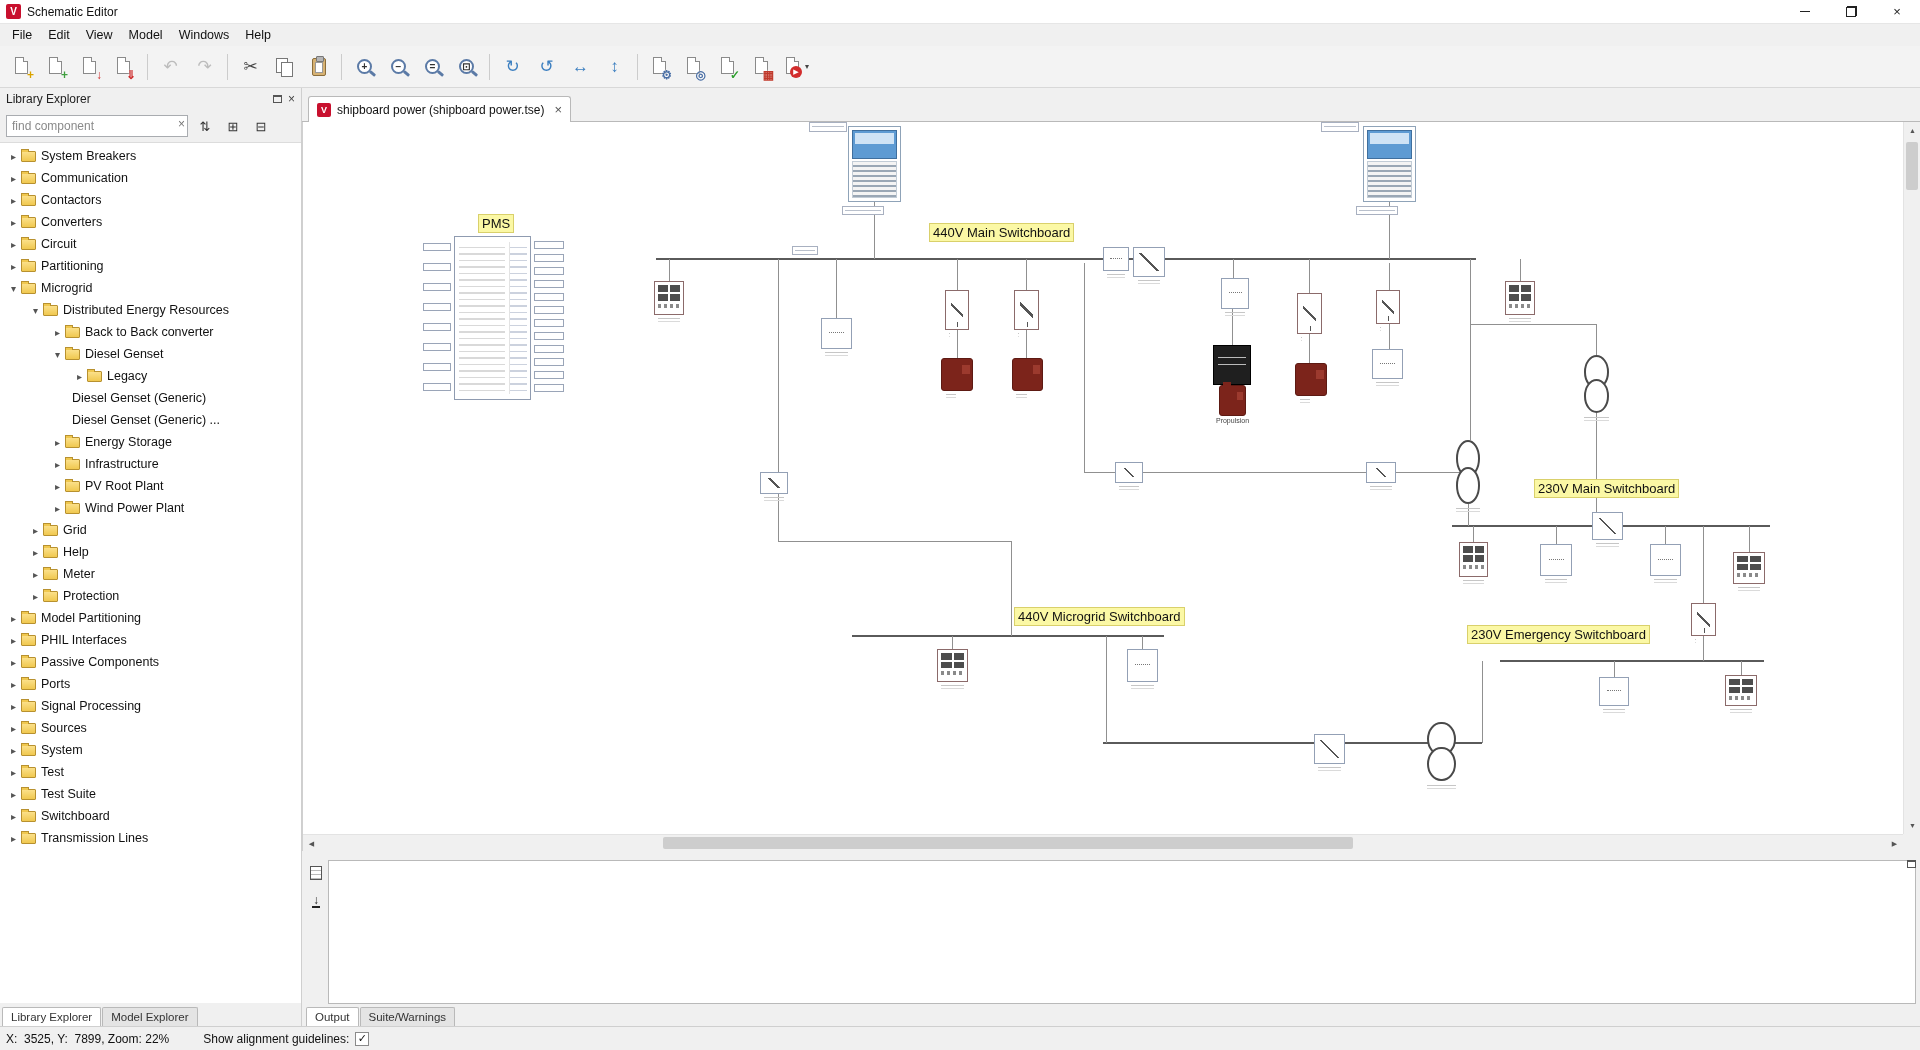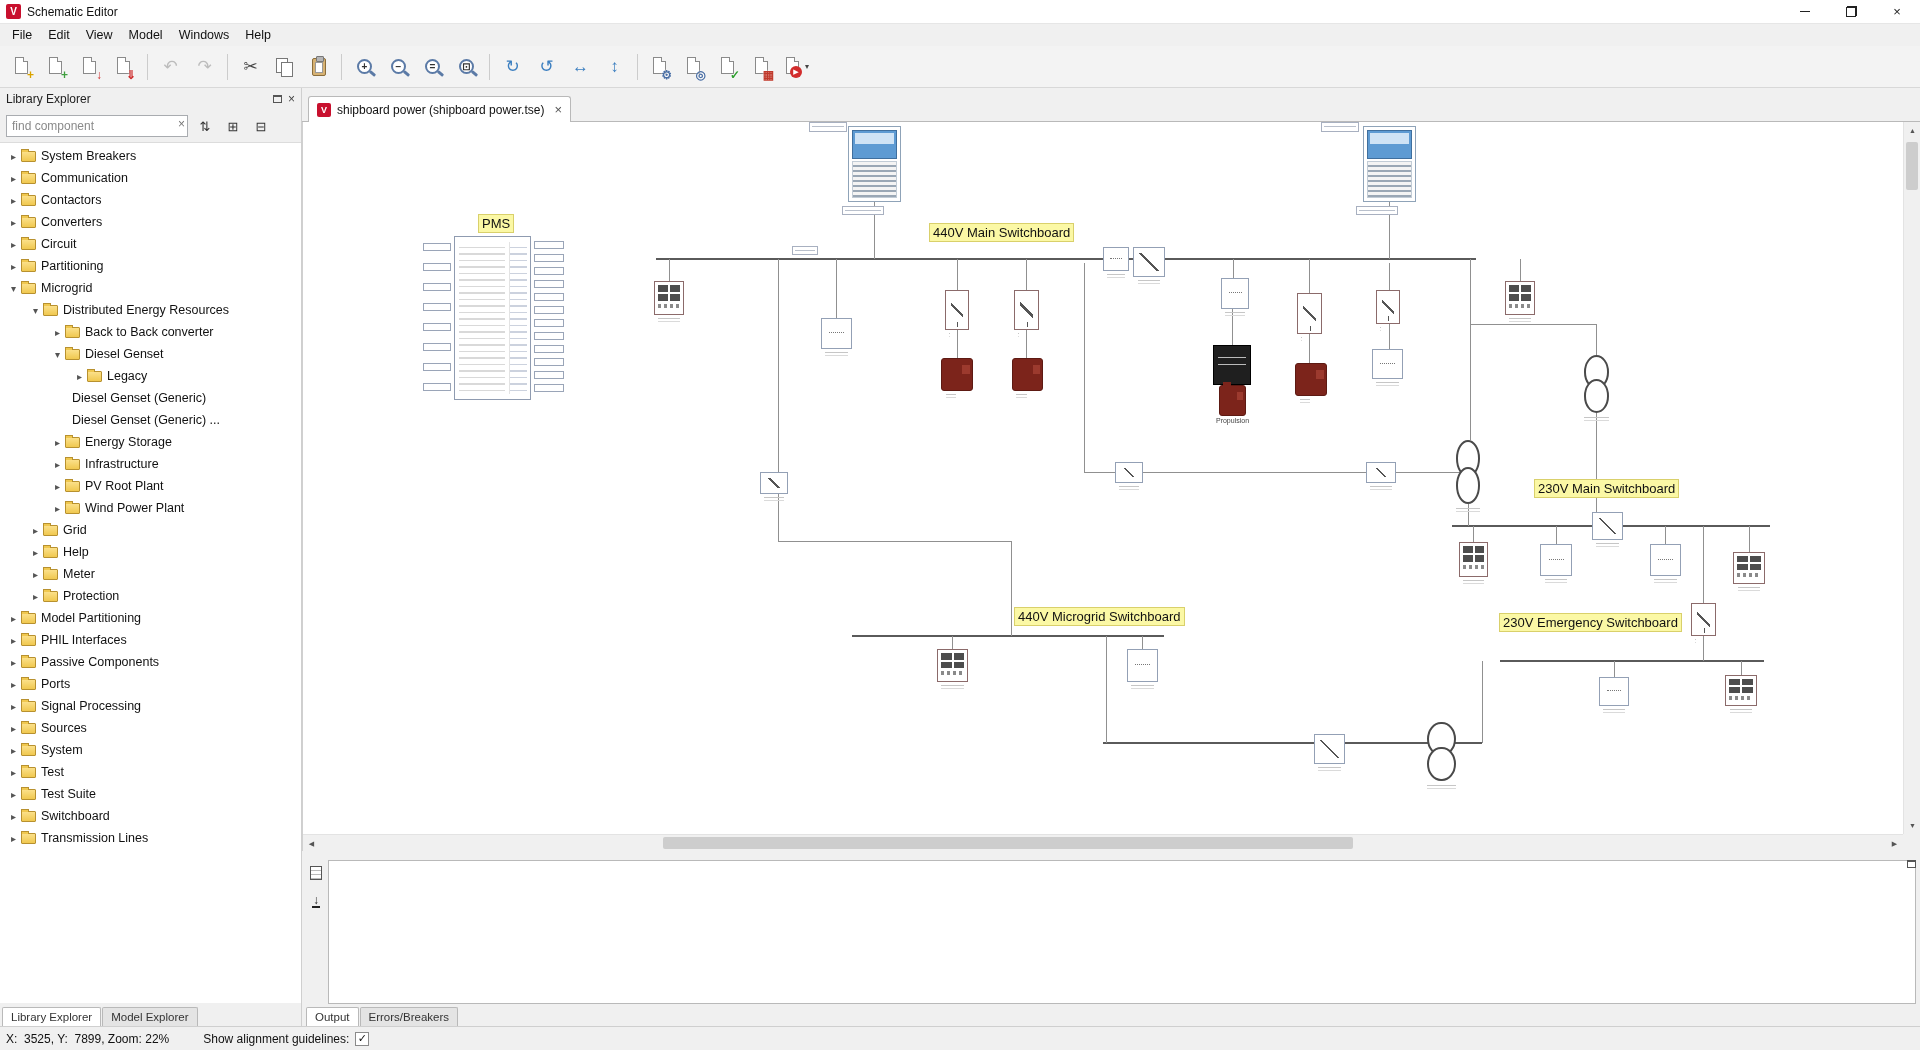--- a/index.html
+++ b/index.html
@@ -642,21 +642,21 @@
           </div>
           <div class="comp c-taglet" style="left: 506px; top: 0px; width: 38px; height: 10px;"></div>
           <div class="comp c-taglet" style="left: 1018px; top: 0px; width: 38px; height: 10px;"></div>
           <div class="comp c-taglet" style="left: 539px; top: 84px; width: 42px; height: 9px;"></div>
           <div class="comp c-taglet" style="left: 1053px; top: 84px; width: 42px; height: 9px;"></div>
           <div class="comp c-taglet" style="left: 489px; top: 124px; width: 26px; height: 9px;"></div>
           <div class="anno" style="left: 175px; top: 92px;">PMS</div>
           <div class="anno" style="left: 626px; top: 101px;">440V Main Switchboard</div>
           <div class="anno" style="left: 1231px; top: 357px;">230V Main Switchboard</div>
           <div class="anno" style="left: 711px; top: 485px;">440V Microgrid Switchboard</div>
-          <div class="anno" style="left: 1164px; top: 491px; margin-left: 32px;">230V Emergency Switchboard</div>
+          <div class="anno" style="left: 1164px; top: 503px;">230V Emergency Switchboard</div>
         </div>
       <div class="vscroll">
         <div class="sarrow" style="top:0;">▲</div>
         <div class="vthumb" style="top:20px;height:48px;"></div>
         <div class="sarrow" style="bottom:0;">▼</div>
       </div>
       <div class="hscroll">
         <div class="sarrow" style="left:0;">◀</div>
         <div class="hthumb" style="left:360px;width:690px;"></div>
         <div class="sarrow" style="right:0;">▶</div>
@@ -674,21 +674,21 @@
               <span class="ic-console"></span>
             </span>
           <span class="bp-btn">
               <span class="ic-down">↓</span>
             </span>
         </div>
         <div class="bp-output"></div>
       </div>
       <div class="bp-tabs">
           <div class="ptab active">Output</div>
-          <div class="ptab">Errors/Breakers</div>
+          <div class="ptab">Suite/Warnings</div>
         </div>
     </div>
   </div>
 </div>
 
 <div class="statusbar">
   <span class="status-pos">X:  3525, Y:  7899, Zoom: 22%</span>
   <span class="status-guides">Show alignment guidelines:</span>
   <span class="checkbox">✓</span>
 </div>

